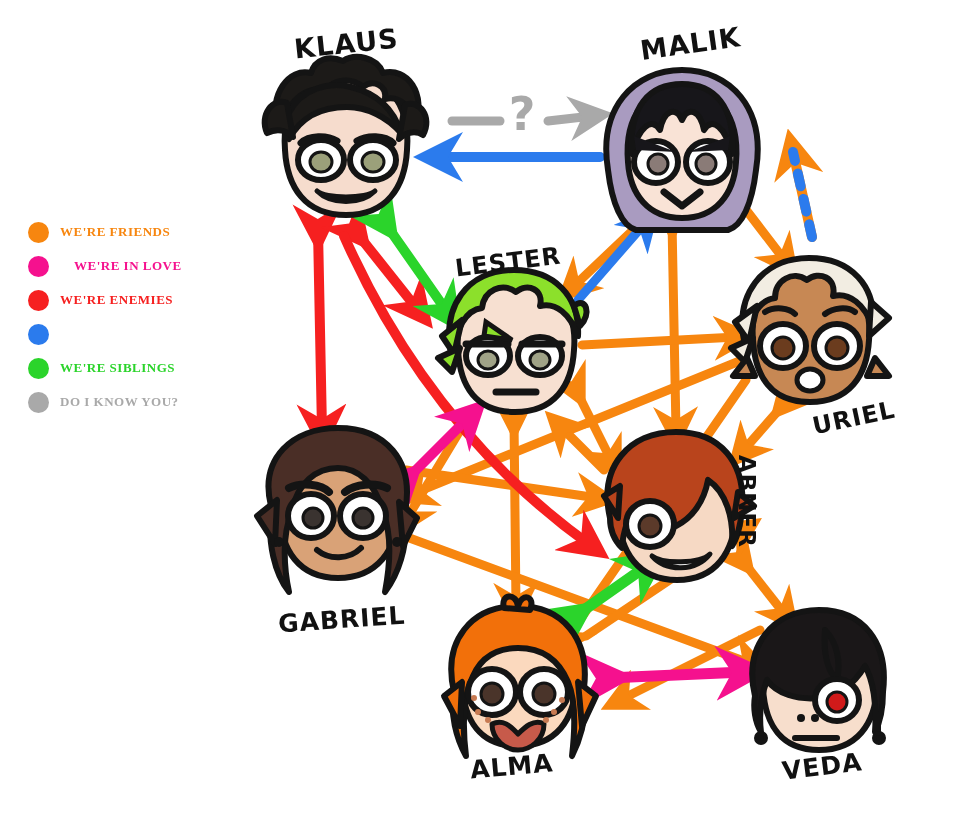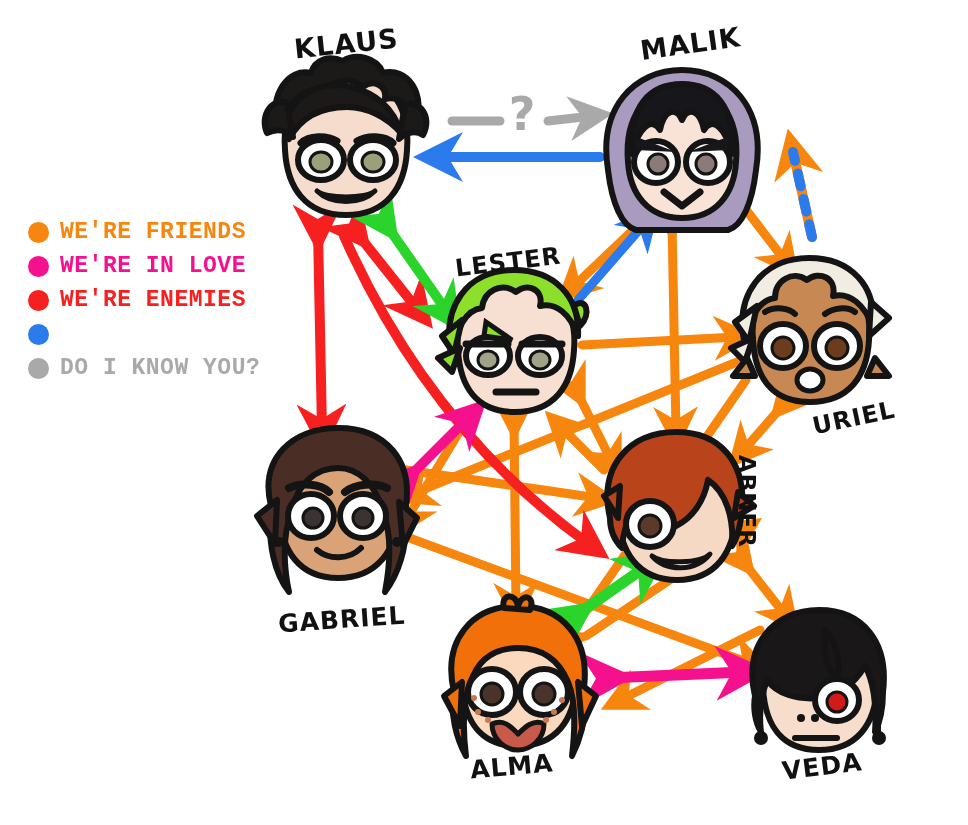--- a/index.html
+++ b/index.html
@@ -11,21 +11,21 @@
   #chars{z-index:2;}
   .node{position:absolute;}
   .node svg{display:block;overflow:visible;}
   .nm{position:absolute;font-family:"DejaVu Sans",sans-serif;font-weight:700;
       color:#111;letter-spacing:1px;white-space:nowrap;}
 
   
   #legend{position:absolute;left:28px;top:215px;z-index:3;}
   .lg-row{display:flex;align-items:center;height:34px;}
   .lg-dot{width:21px;height:21px;border-radius:50%;flex:0 0 auto;margin-right:11px;}
-  .lg-tx{font-family:Liberation Mono, monospace;font-weight:700;font-size:23px;
+  .lg-tx{font-family:Liberation Serif, serif;font-weight:700;font-size:13px;
          letter-spacing:.5px;white-space:nowrap;}
 </style>
 </head>
 <body>
 
 <div id="stage">
 
   <svg id="arrows" viewBox="0 0 968 825">
     <defs>
       <marker id="ahO" markerWidth="5" markerHeight="5" refX="2.6" refY="2.5" orient="auto">
@@ -294,28 +294,32 @@
     <div class="nm" style="left:782px;top:752px;font-size:25px;transform:rotate(-7deg);">VEDA</div>
   </div>
 
   <div id="legend">
     <div class="lg-row">
       <span class="lg-dot" style="background: rgb(247, 134, 15);"></span>
       <span class="lg-tx" style="color: rgb(247, 134, 15);">WE'RE FRIENDS</span>
     </div>
     <div class="lg-row">
       <span class="lg-dot" style="background: rgb(245, 17, 142);"></span>
-      <span class="lg-tx" style="color: rgb(245, 17, 142);">WE'RE IN LOVE</span>
+      <span class="lg-tx" style="color: rgb(245, 17, 142); margin-left: 14px;">WE'RE IN LOVE</span>
     </div>
     <div class="lg-row">
       <span class="lg-dot" style="background: rgb(246, 32, 32);"></span>
       <span class="lg-tx" style="color: rgb(246, 32, 32);">WE'RE ENEMIES</span>
     </div>
     <div class="lg-row">
       <span class="lg-dot" style="background: rgb(43, 123, 237);"></span>
+    </div>
+    <div class="lg-row">
+      <span class="lg-dot" style="background: rgb(43, 212, 43);"></span>
+      <span class="lg-tx" style="color: rgb(43, 212, 43);">WE'RE SIBLINGS</span>
     </div>
     <div class="lg-row" style="">
       <span class="lg-dot" style="background: rgb(169, 169, 169);"></span>
       <span class="lg-tx" style="color: rgb(169, 169, 169);">DO I KNOW YOU?</span>
     </div>
   </div>
 
 </div>
 
 </body></html>

